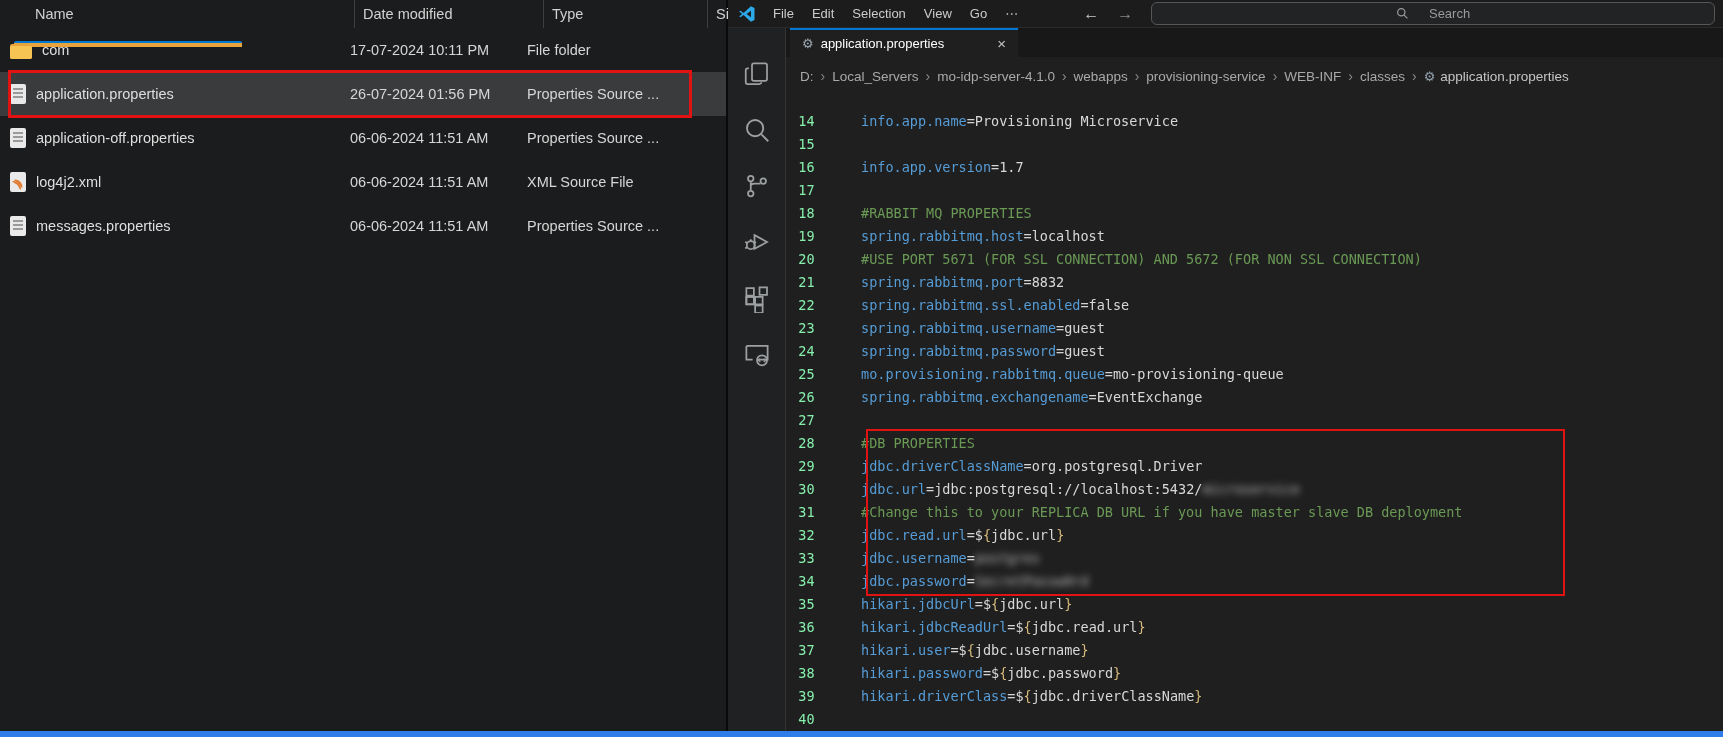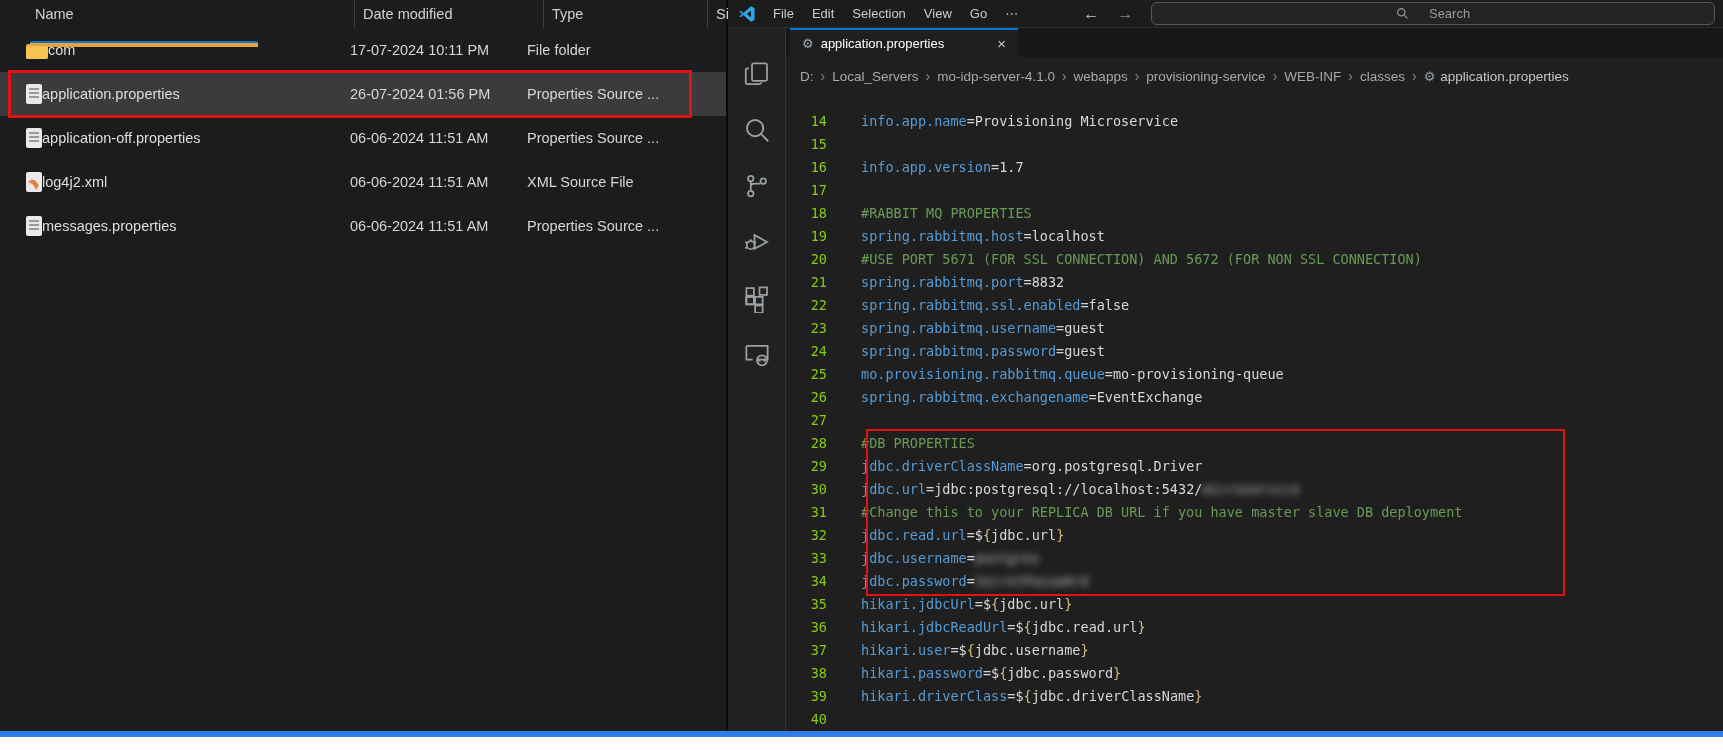--- a/index.html
+++ b/index.html
@@ -9,21 +9,21 @@
   .accent-line { position:absolute; left:0; top:731px; width:1723px; height:6px; background:#2e7de9; z-index:9; }
 
   
   .explorer { position:relative; width:728px; height:737px; background:#1b1c1d; border-right:2px solid #0a0a0a; flex:0 0 728px; color:#dfdfdf; font-size:14.5px; }
   .ex-header { display:grid; grid-template-columns:342px 177px 152px 57px; height:28px; align-items:center; color:#d2d2d2;gap:12px; }
   .ex-header .h-cell { padding-left:35px; position:relative; height:28px; line-height:28px; white-space:nowrap; }
   .ex-header .h-cell + .h-cell { padding-left:8px; border-left:1px solid #3d3f41; }
   .ex-rows { position:relative; }
   .ex-row { display:grid; grid-template-columns:342px 177px 152px 57px; height:44px; align-items:center; white-space:nowrap; }
   .ex-row.selected { background:#393b3d; }
-  .ex-cell-name { display:flex; align-items:center; padding-left:26px; overflow:hidden; }
+  .ex-cell-name { display:flex; align-items:center; gap:10px; padding-left:10px; overflow:hidden; }
   .ex-cell { padding-left:8px; color:#d6d6d6; overflow:hidden; }
   .ex-red-box { position:absolute; left:8px; top:70px; width:684px; height:48px; border:3px solid #e01212; z-index:5; pointer-events:none; }
 
   
   .icon-folder { width:22px; height:18px; position:relative; flex:0 0 22px; }
   .icon-folder .back { position:absolute; left:0; top:3px; width:22px; height:15px; background:#e8a33d; border-radius:2px; }
   .icon-folder .tab { position:absolute; left:0; top:0px; width:10px; height:6px; background:#e8a33d; border-radius:2px 2px 0 0; }
   .icon-folder .front { position:absolute; left:0; top:5px; width:22px; height:13px; background:#f6c452; border-radius:2px; }
   .icon-doc { width:16px; height:20px; position:relative; flex:0 0 16px; background:#e9e9e9; border-radius:2px; }
   .icon-doc:before { content:""; position:absolute; left:3px; top:4px; width:10px; height:2px; background:#9a9a9a; box-shadow:0 4px 0 #9a9a9a, 0 8px 0 #9a9a9a; }
@@ -50,21 +50,21 @@
   .tab { margin-left:4px; height:29px; background:#1f1f1f; border-top:2px solid #0078d4; display:flex; align-items:center; gap:7px; padding:0 12px; min-width:228px; color:#ffffff; }
   .tab .gear { color:#9aa7b0; font-size:13px; }
   .tab .close { margin-left:auto; color:#c5c5c5; font-size:15px; }
   .breadcrumb { height:38px; flex:0 0 38px; background:#1f1f1f; display:flex; align-items:center; padding-left:14px; color:#a9a9a9; font-size:13.5px; white-space:nowrap; }
   .breadcrumb .sep { margin:0 7px; color:#8a8a8a; font-size:14px; }
   .breadcrumb .gear { color:#8fa0ab; margin-right:5px; font-size:13px; }
   .breadcrumb .crumb.last { color:#c5c5c5; }
 
   .code-area { position:relative; flex:1; background:#1f1f1f; padding-top:15px; font-family:"DejaVu Sans Mono","Liberation Mono",monospace; font-size:13.5px; }
   .code-line { display:flex; height:23px; line-height:23px; white-space:pre; }
-  .code-line .ln { width:55px; flex:0 0 55px; text-align:right; padding-right:14px; color:#84cc16; }
+  .code-line .ln { width:55px; flex:0 0 55px; text-align:center; padding-right:14px; color:#86efac; }
   .code-line .code-text { padding-left:20px; }
   .seg-key { color:#569cd6; }
   .seg-op { color:#d4d4d4; }
   .seg-val { color:#d8d8d8; }
   .seg-comment { color:#6a9955; }
   .seg-brace { color:#d7ba7d; }
   .seg-redacted { color:#c9c9c9; filter:blur(3.5px); opacity:.9; }
   .editor-red-box { position:absolute; border:2.5px solid #e01212; z-index:6; pointer-events:none; }
 </style>
 </head>

